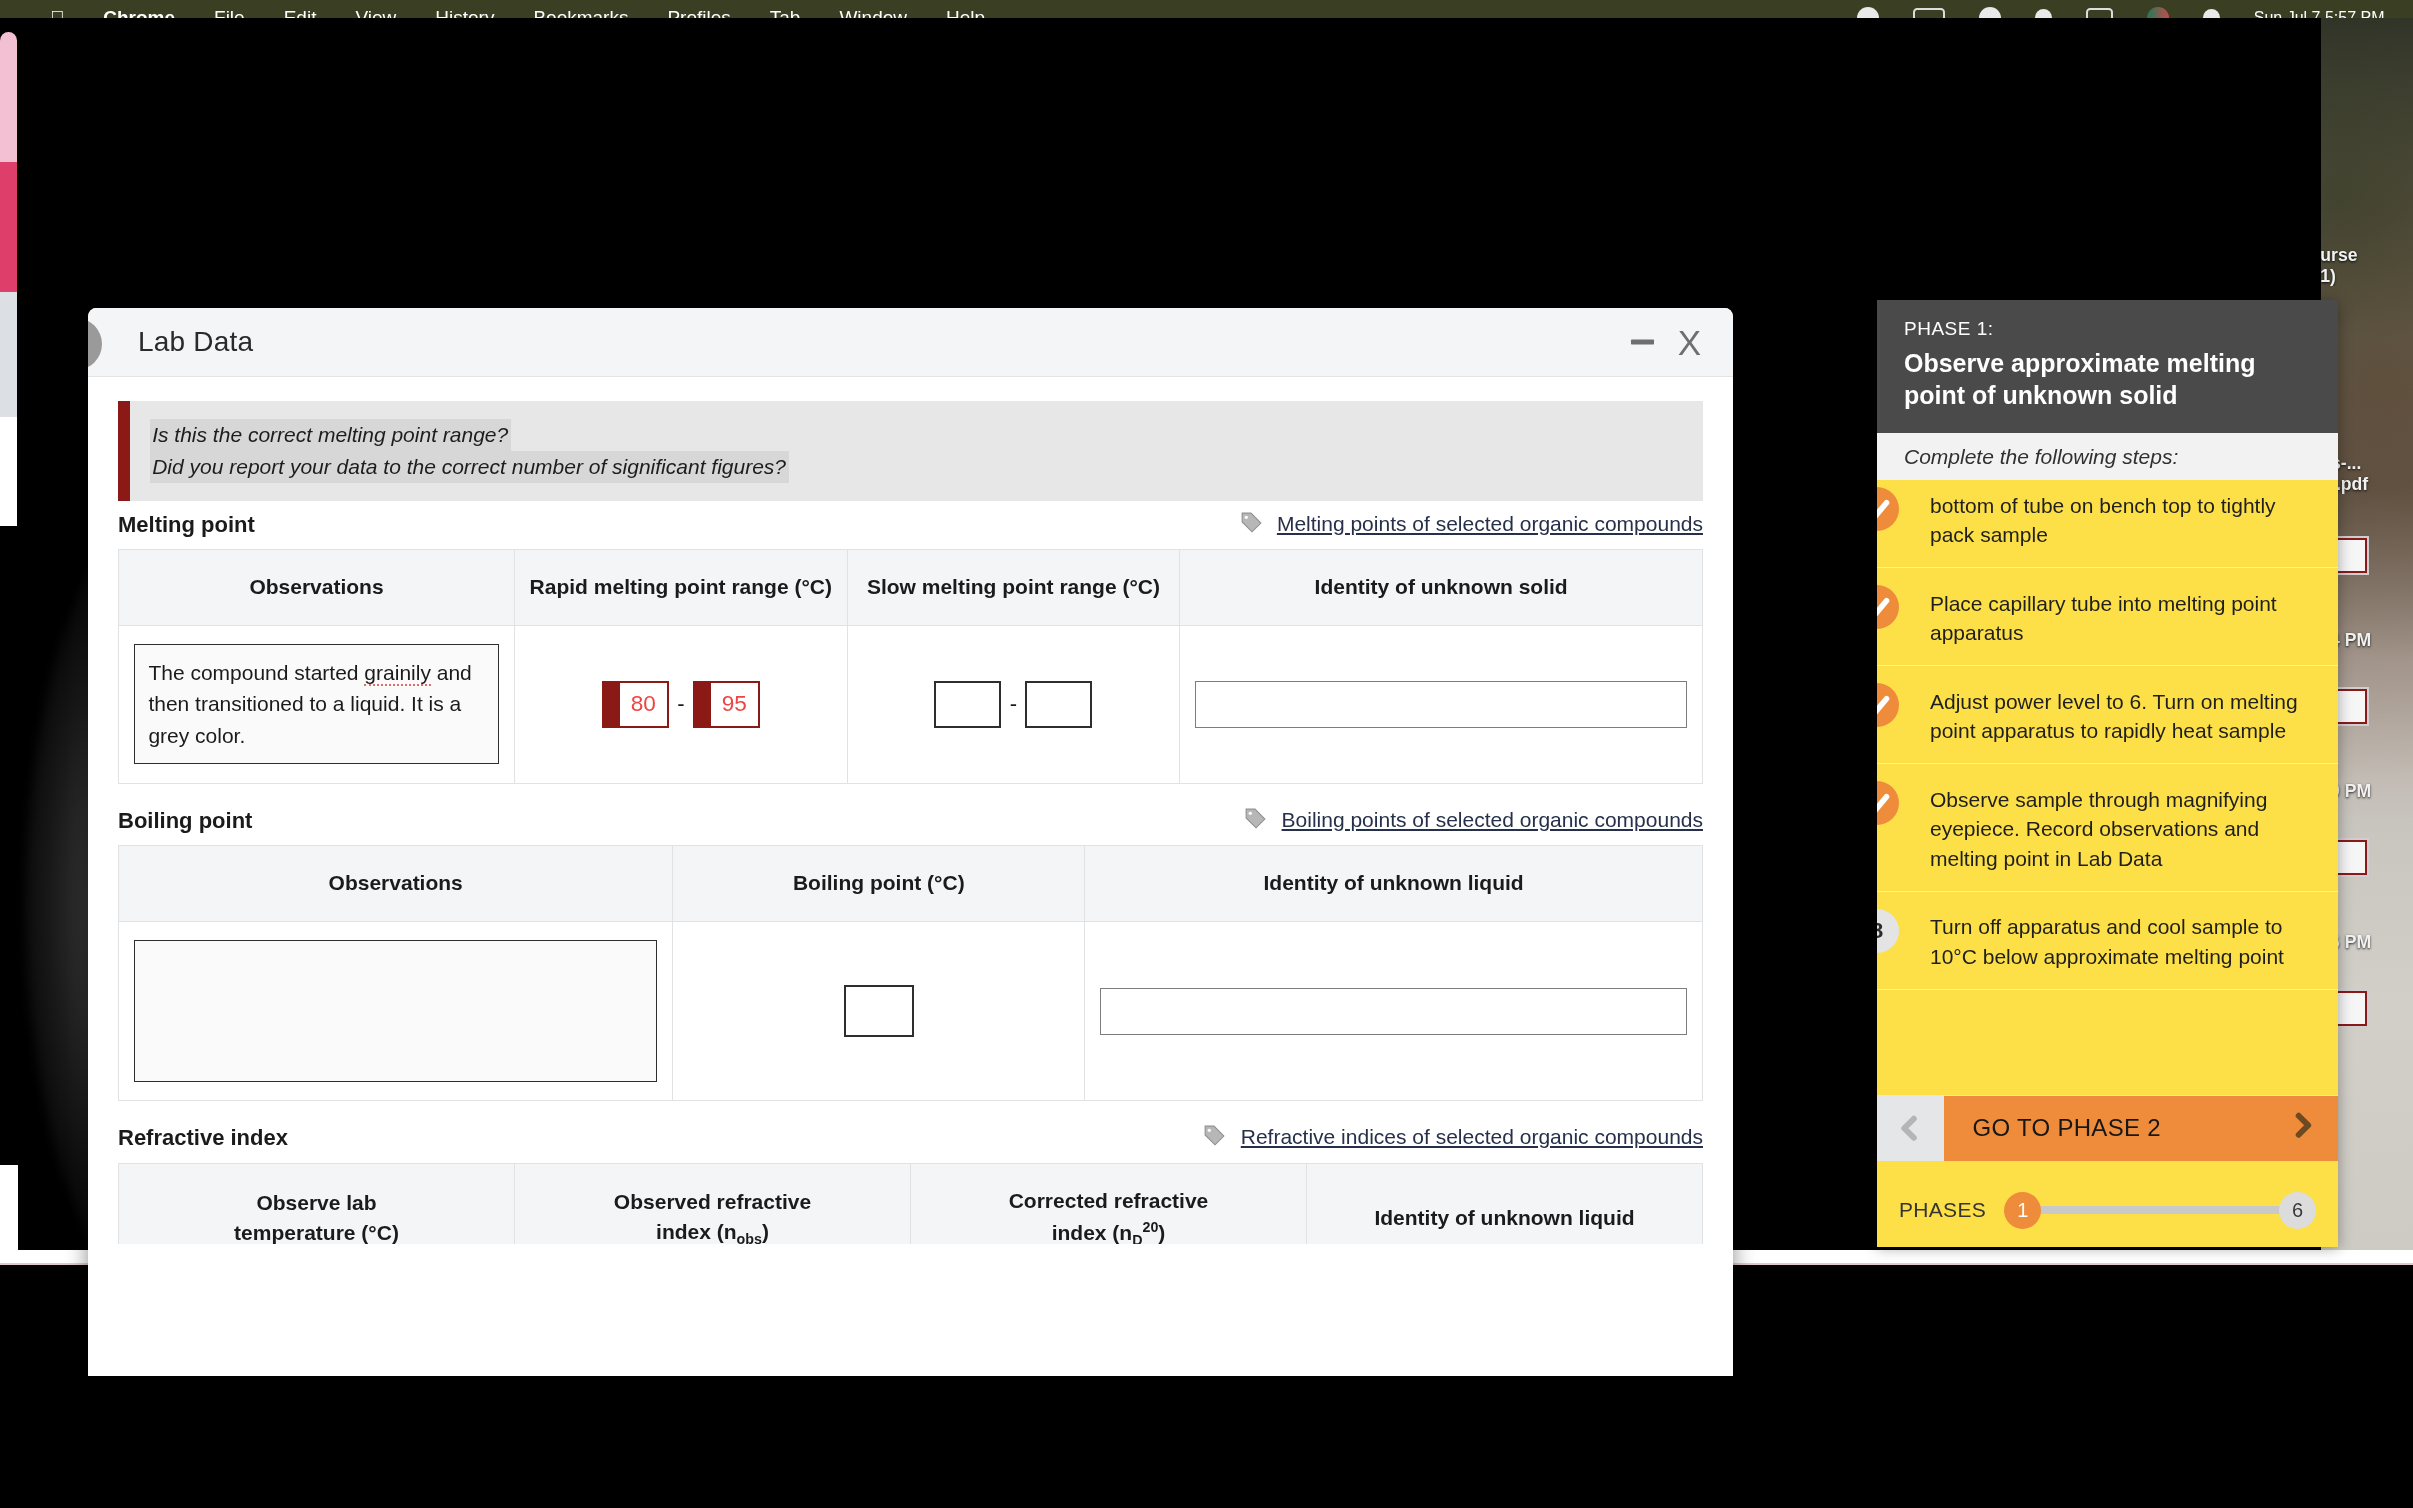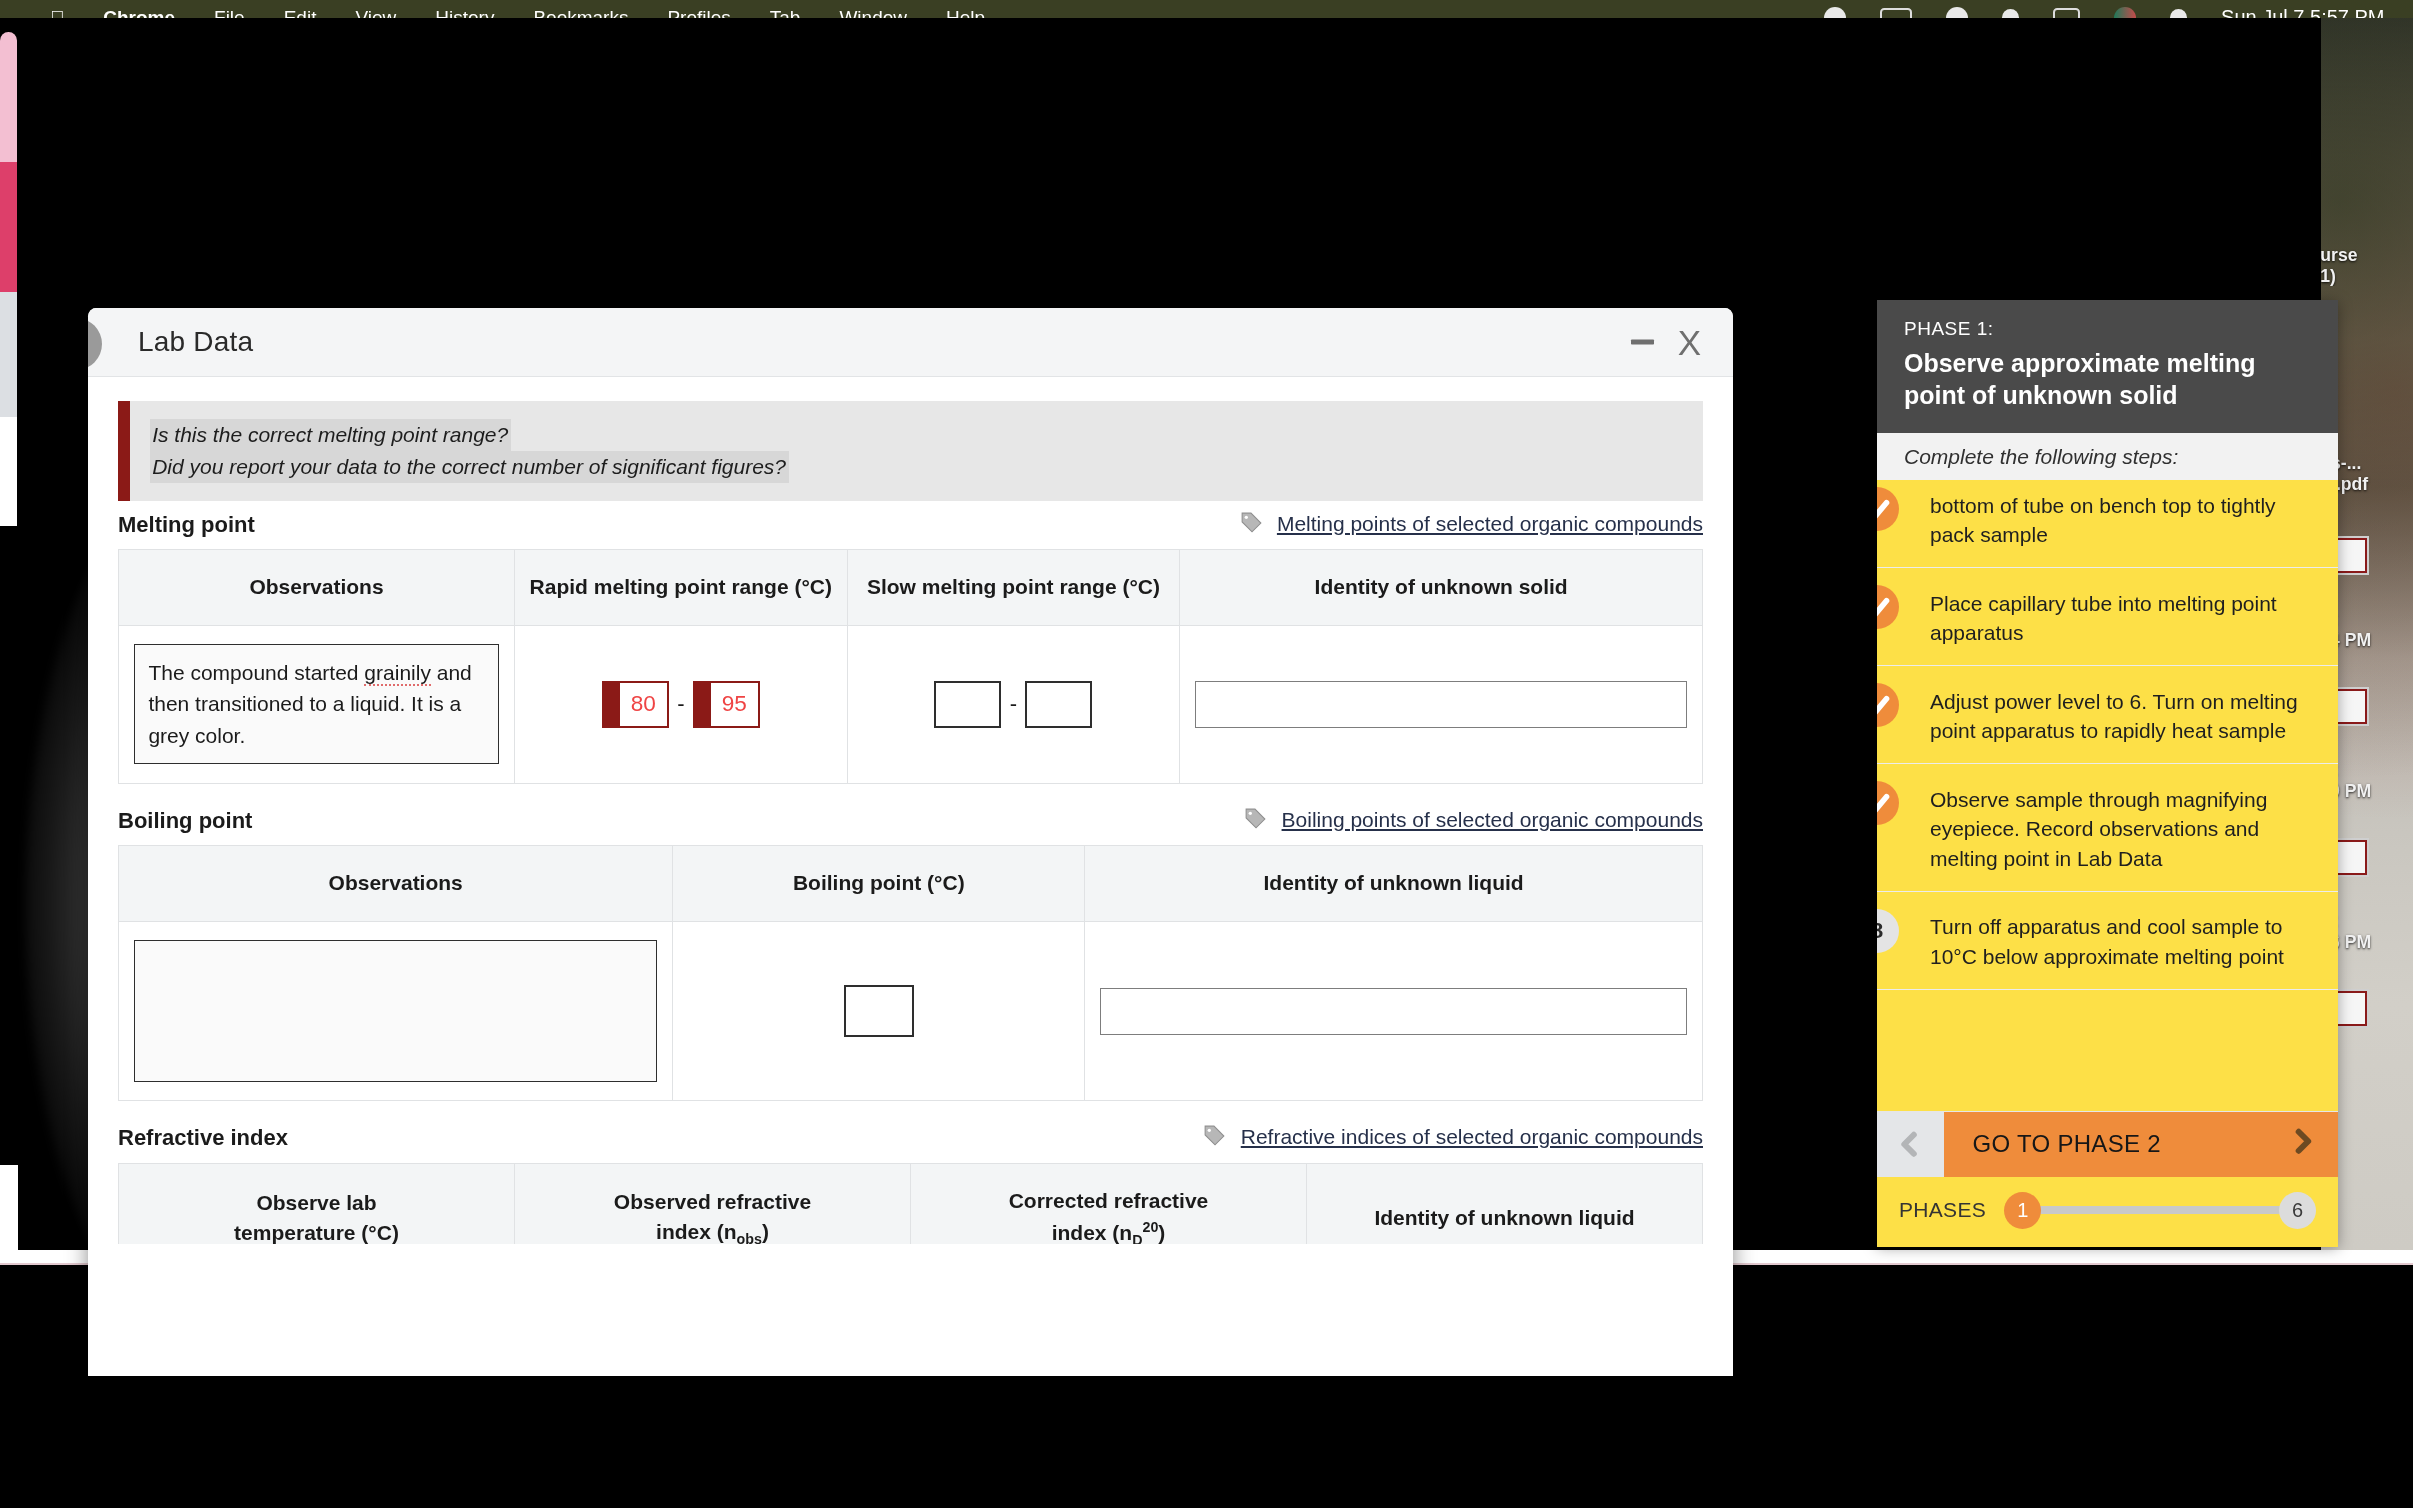--- a/index.html
+++ b/index.html
@@ -18,21 +18,21 @@
     background: #3a3f23; overflow: hidden;
   }
   .menubar-inner {
     position: relative; width: 100%; height: 35px;
     display: flex; align-items: center; color: #fff;
     font-size: 19px; padding-left: 50px; gap: 39px;
   }
   .menubar-right {
     position: absolute; right: 28.5px; top: 0; height: 35px;
     display: flex; align-items: center; gap: 34px;
-    color: #fff; font-size: 20px;
+    color: #fff; font-size: 16px;
   }
   .mb-dot { width: 22px; height: 22px; border-radius: 50%; background: #e9e9e9; }
   .mb-pill { width: 32px; height: 18.4px; border-radius: 4.2px; border: 2.5px solid #ddd; }
   .mb-grad { width: 22px; height: 22px; border-radius: 50%;
              background: linear-gradient(90deg,#1f7a5a,#c64b4b); }
 
   
   .wallpaper {
     position: absolute; right: 0; top: 18.4px; width: 92px; height: 1232px;
     background:
@@ -189,21 +189,21 @@
   .phase-nav { display: flex; align-items: stretch; height: 65px; }
   .nav-prev { width: 67px; background: #e4e6e8; display: flex;
               align-items: center; justify-content: center; }
   .nav-prev svg, .nav-next svg { width: 28.5px; height: 28.5px; fill: none; stroke-width: 5;
                                  stroke-linecap: round; stroke-linejoin: round; }
   .nav-prev svg { stroke: #b3b5b7; }
   .nav-next svg { stroke: #6d4a22; }
   .goto-btn { flex: 1; background: #ef8c3b; display: flex; align-items: center;
               justify-content: space-between; padding: 0 22px 0 28.5px;
               font-size: 24px; color: #171717; letter-spacing: 0.3px; }
-  .phases-row { display: flex; align-items: center; gap: 18.4px; padding: 15px 22px 18.4px 22px; }
+  .phases-row { display: flex; align-items: center; gap: 18.4px; padding: 15px 22px 18.4px 22px; margin-top: 16px; }
   .phases-label { font-size: 21px; color: #343434; letter-spacing: 0.3px; }
   .slider { flex: 1; display: flex; align-items: center; position: relative; height: 37px; }
   .slider-track { position: absolute; left: 18.4px; right: 18.4px; height: 7.5px;
                   background: #c9c9c9; border-radius: 4.2px; }
   .knob { position: relative; width: 37px; height: 37px; border-radius: 50%;
           display: flex; align-items: center; justify-content: center;
           font-size: 20px; z-index: 2; }
   .knob.start { background: #ef8c3b; color: #fff; }
   .knob.end { background: #dcdcdc; color: #3a3a3a; margin-left: auto; }
 

